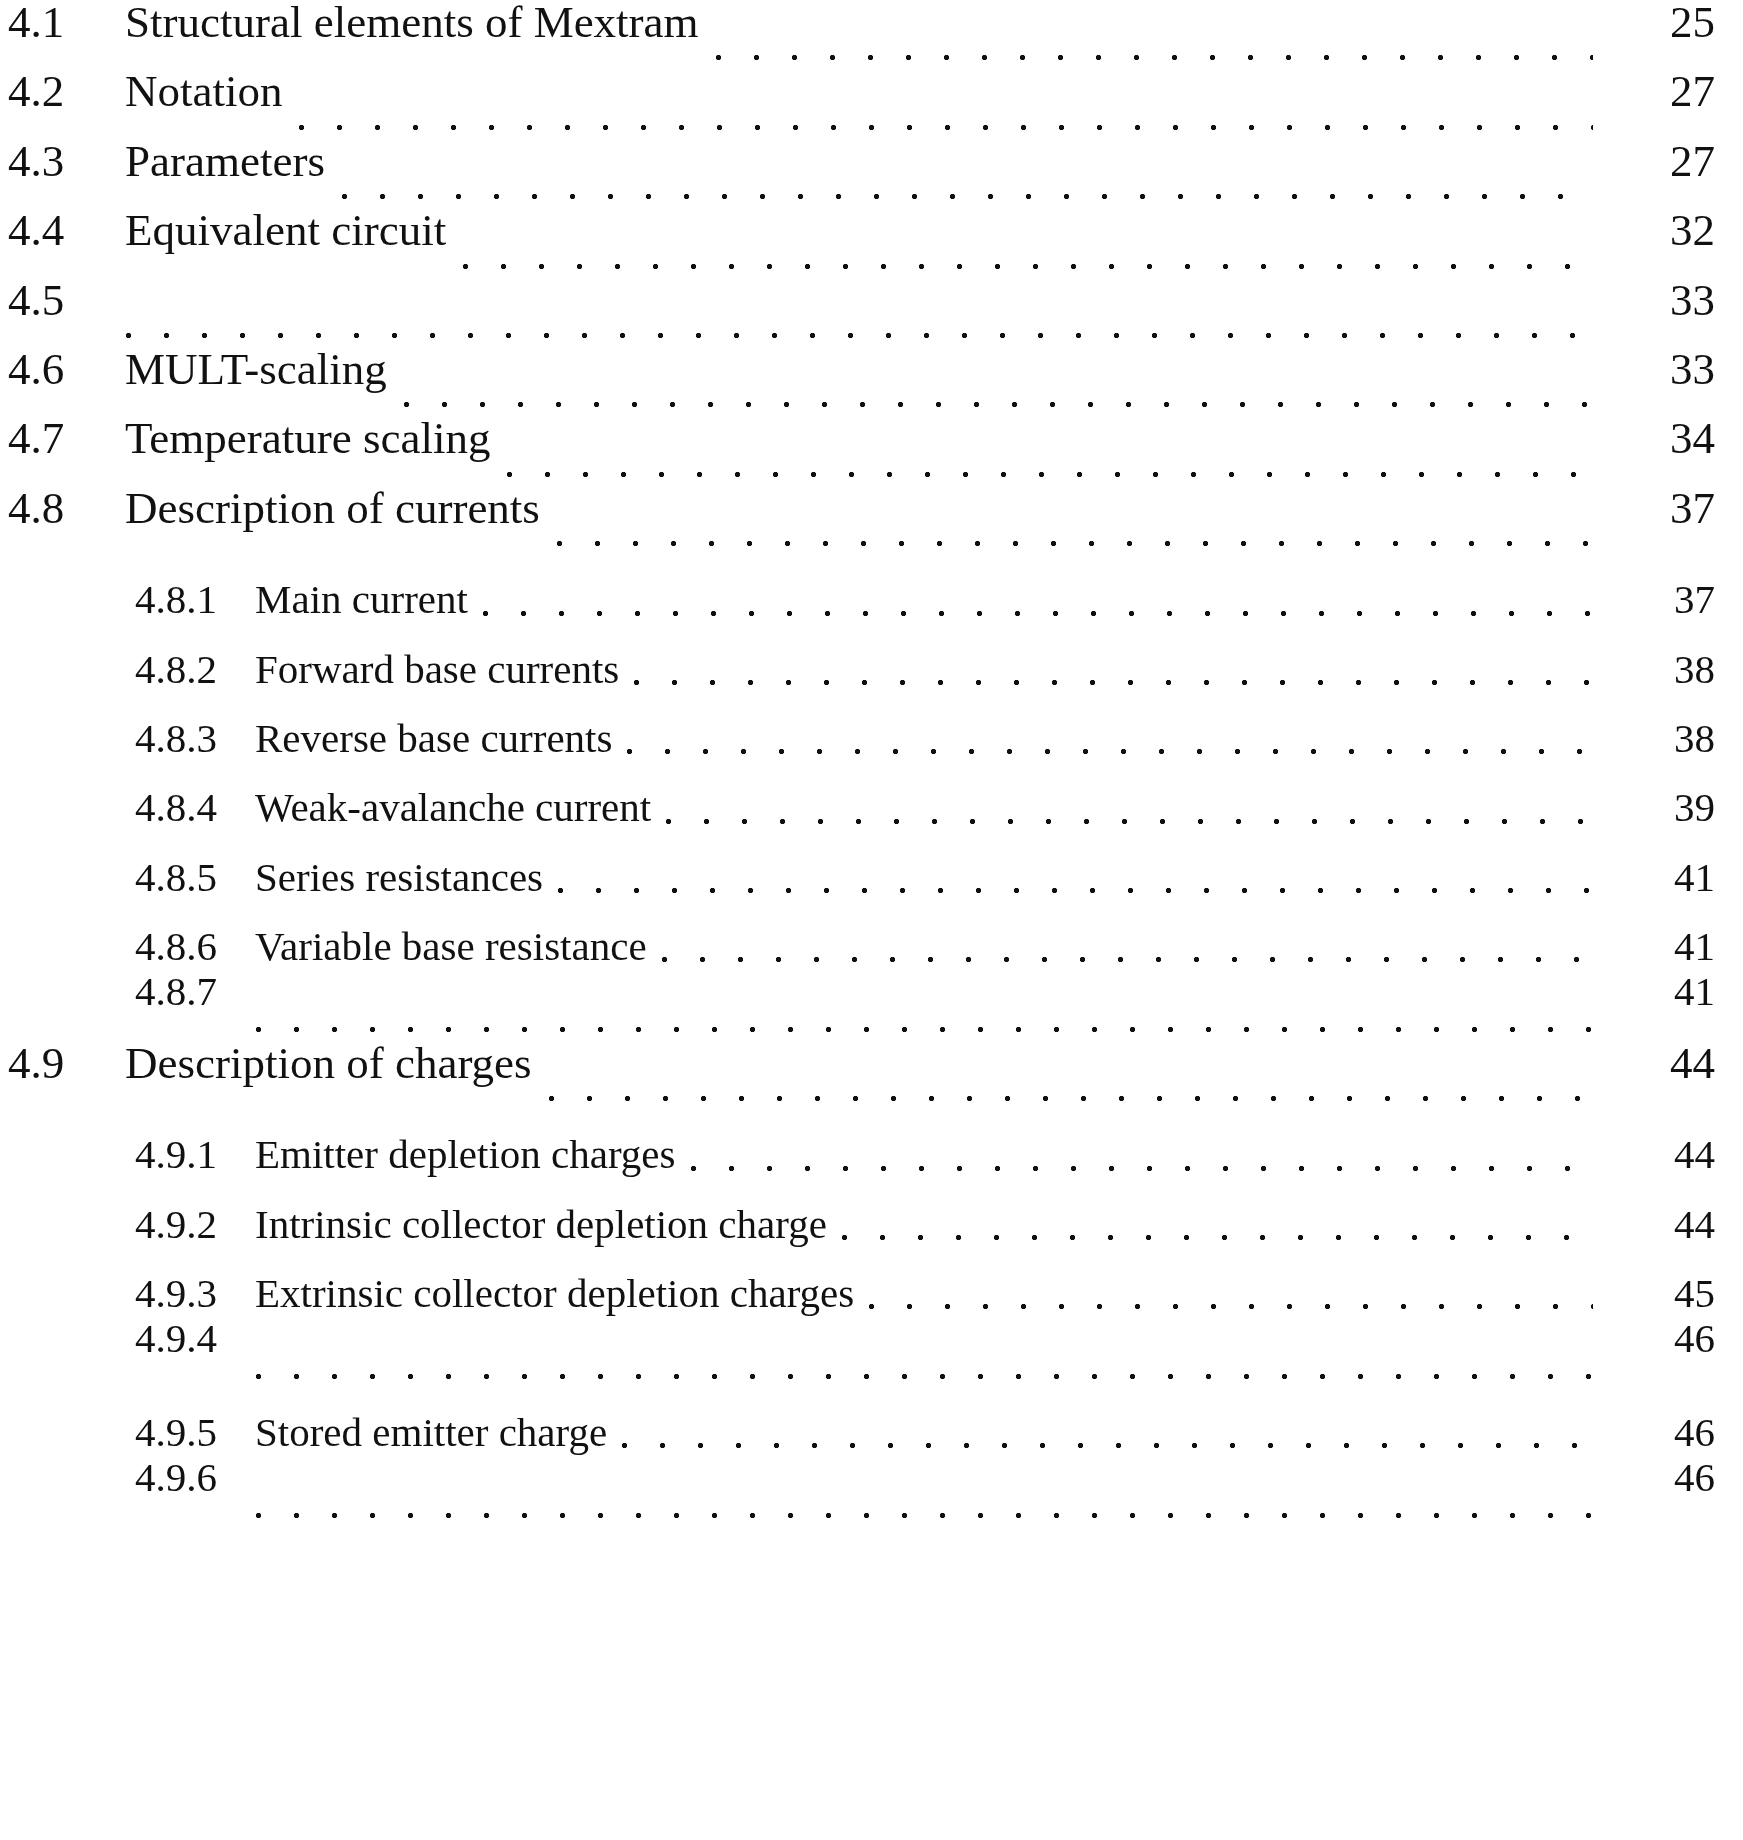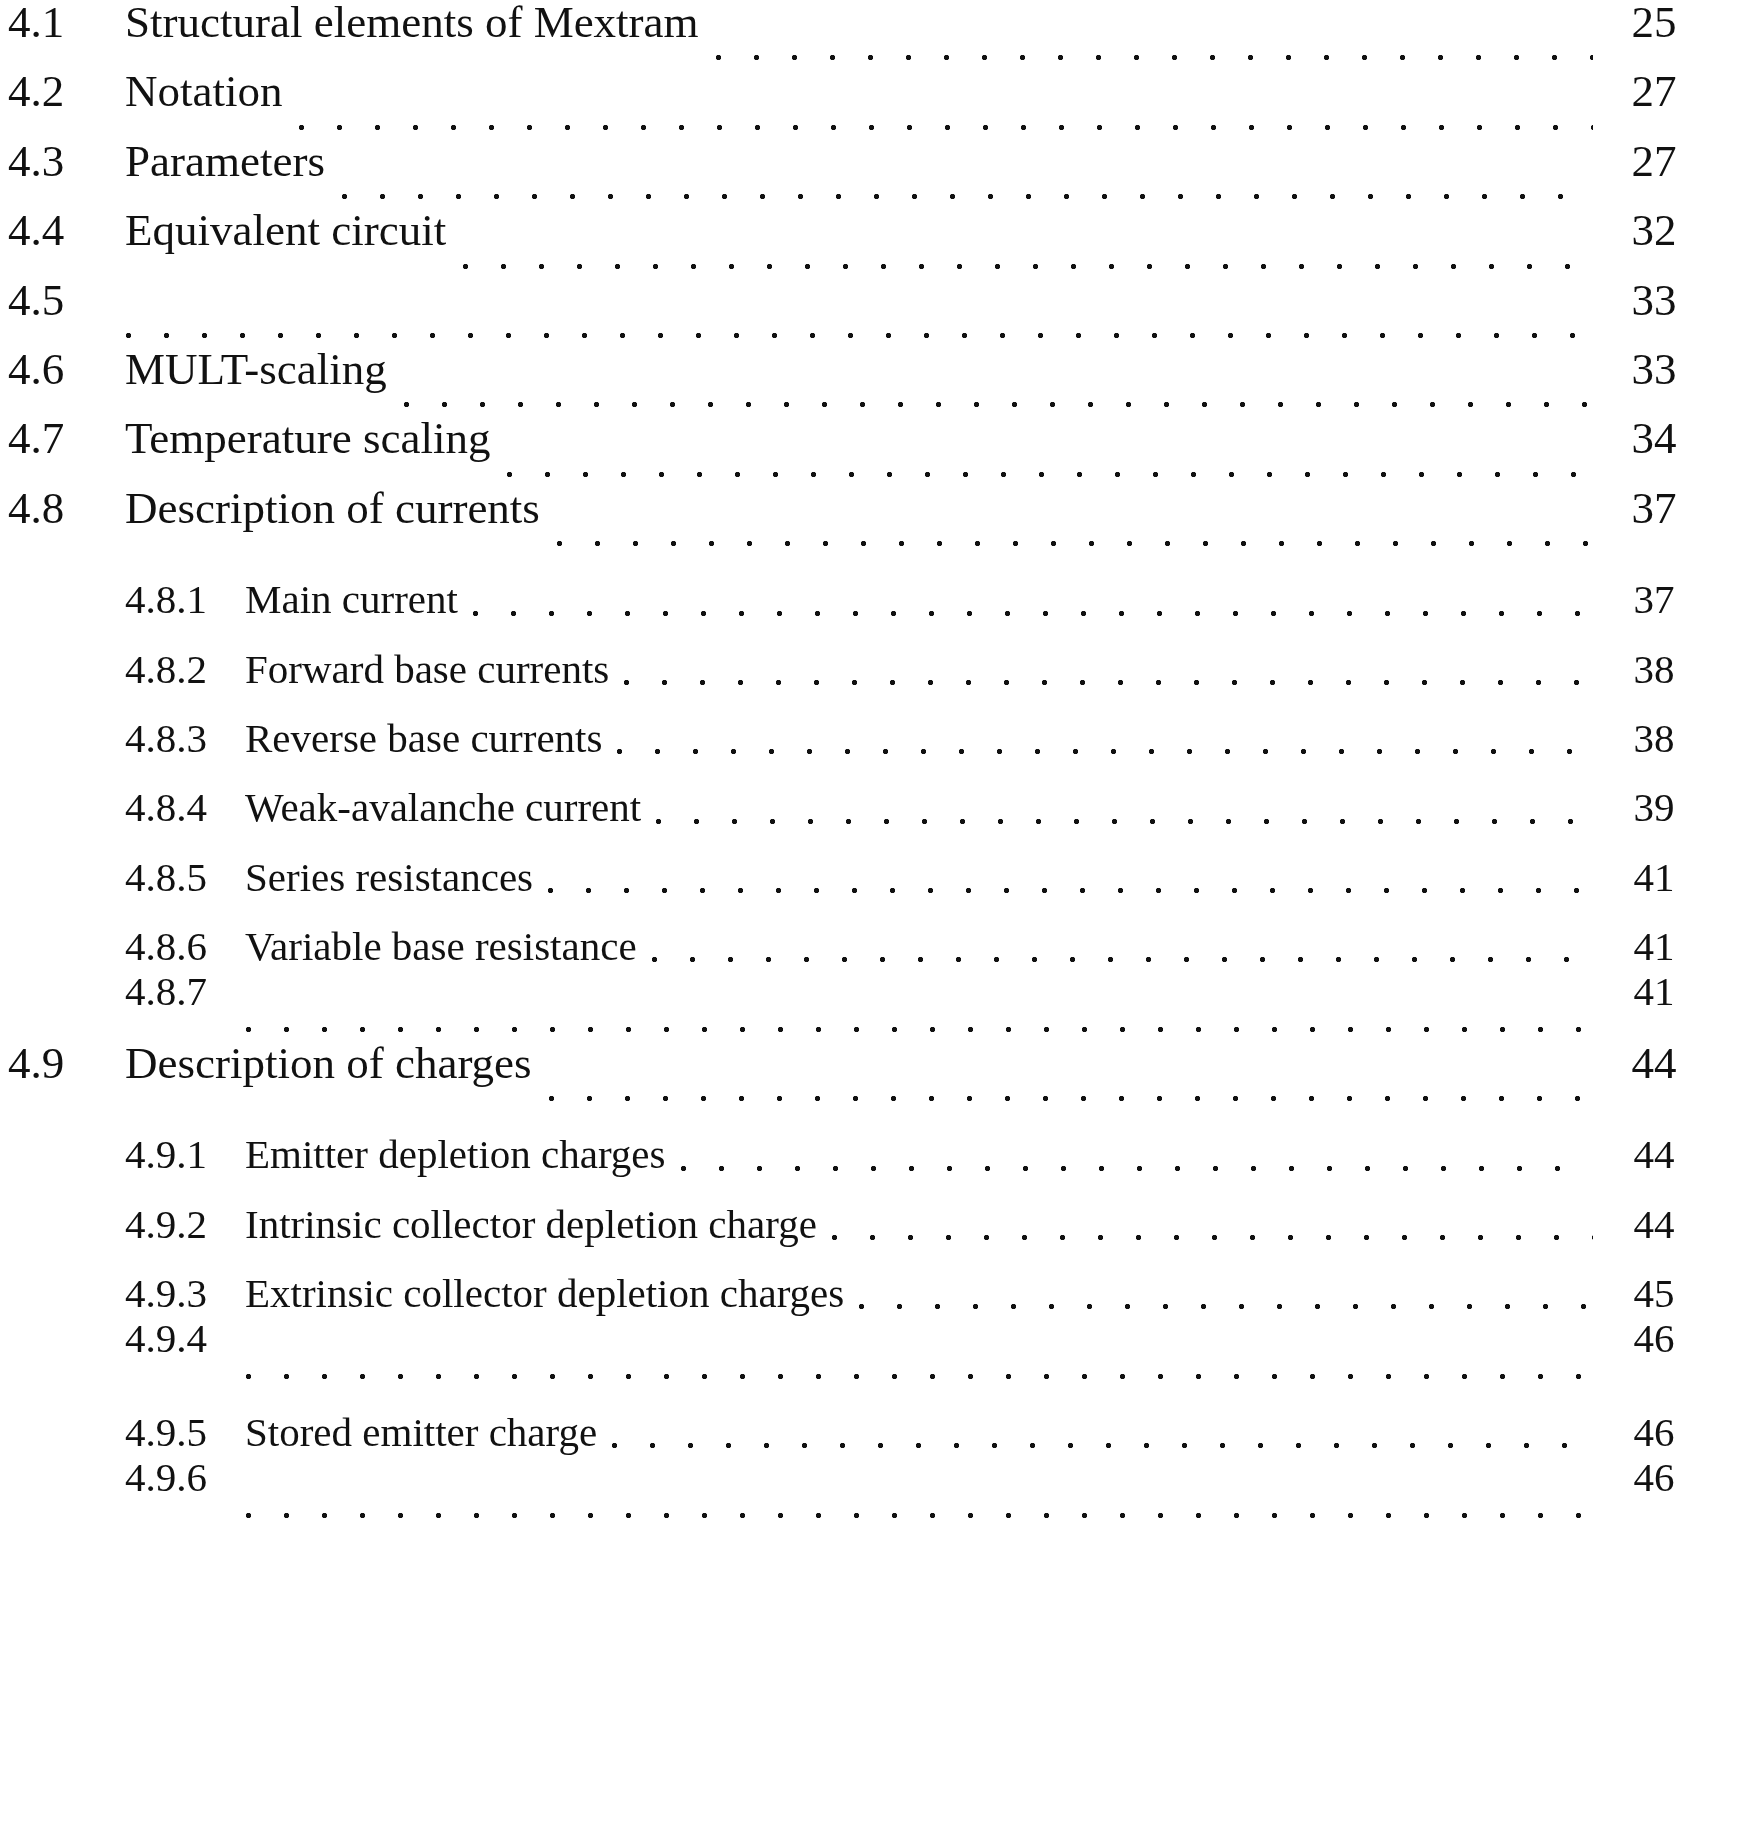--- a/index.html
+++ b/index.html
@@ -51,20 +51,21 @@
   }
 
   
   .lvl2 .num {
     width: 245px;
     flex: 0 0 245px;
     padding-left: 125px;
     box-sizing: border-box;
     font-size: 41px;
     line-height: 1;
+    margin-left: 10px;
   }
   .lvl2 .title {
     font-size: 41px;
     line-height: 1;
     padding-right: 14px;
     margin-top: 24px;
   }
 
   .leader {
     flex: 1 1 auto;
@@ -83,21 +84,21 @@
     top: 0px;
     height: 7px;
     background-image: radial-gradient(circle at 3.5px 3.5px, #111111 2.6px, rgba(0,0,0,0) 2.9px);
     background-size: 38px 7px;
     background-repeat: repeat-x;
   }
 
   .page {
     flex: 0 0 auto;
     width: 150px;
-    text-align: center;
+    text-align: right;
     padding-right: 28px;
     box-sizing: border-box;
     font-size: 45px;
     line-height: 1;
   }
   .lvl2 .page {
     font-size: 41px;
   }
 </style>
 </head>

